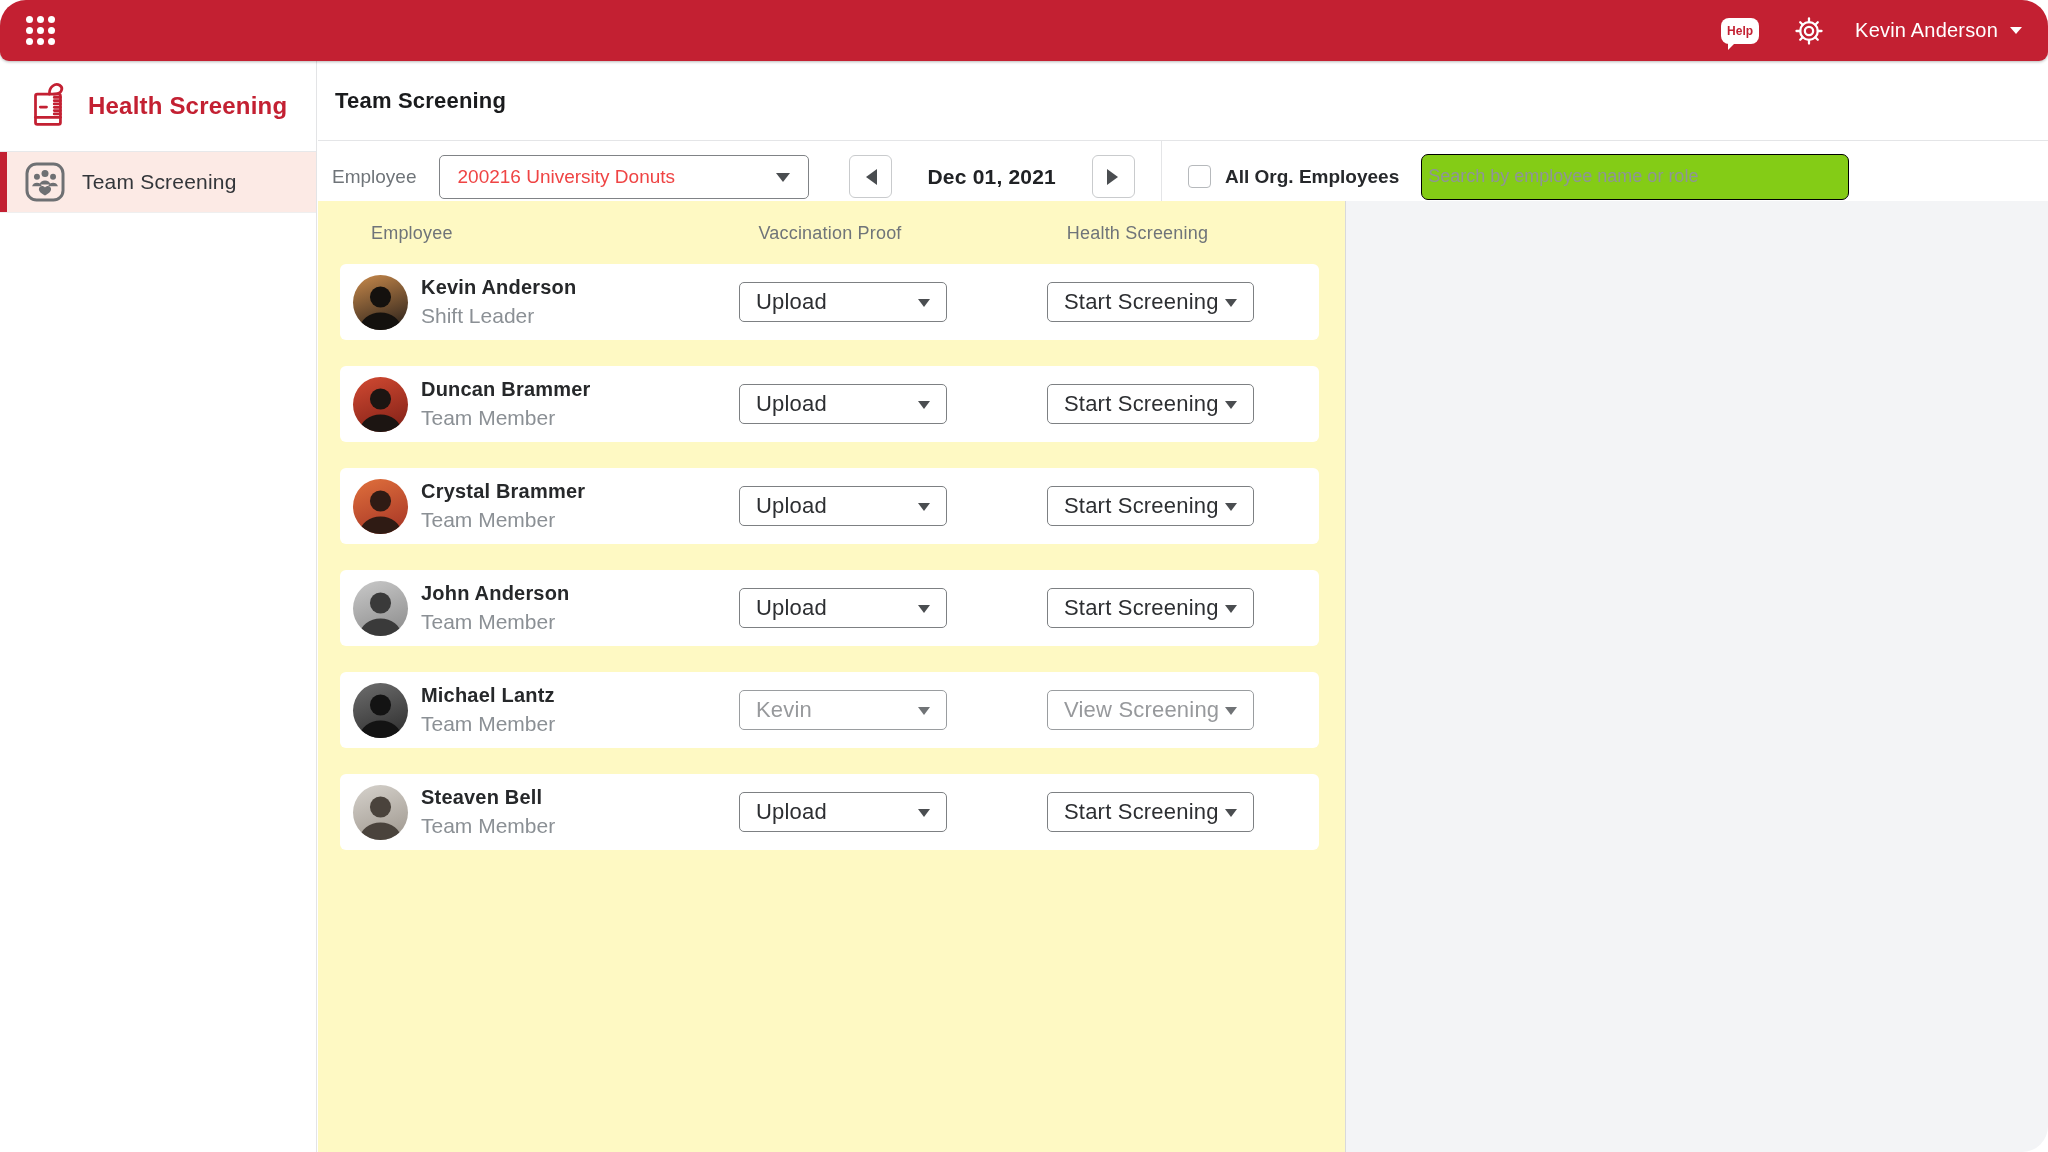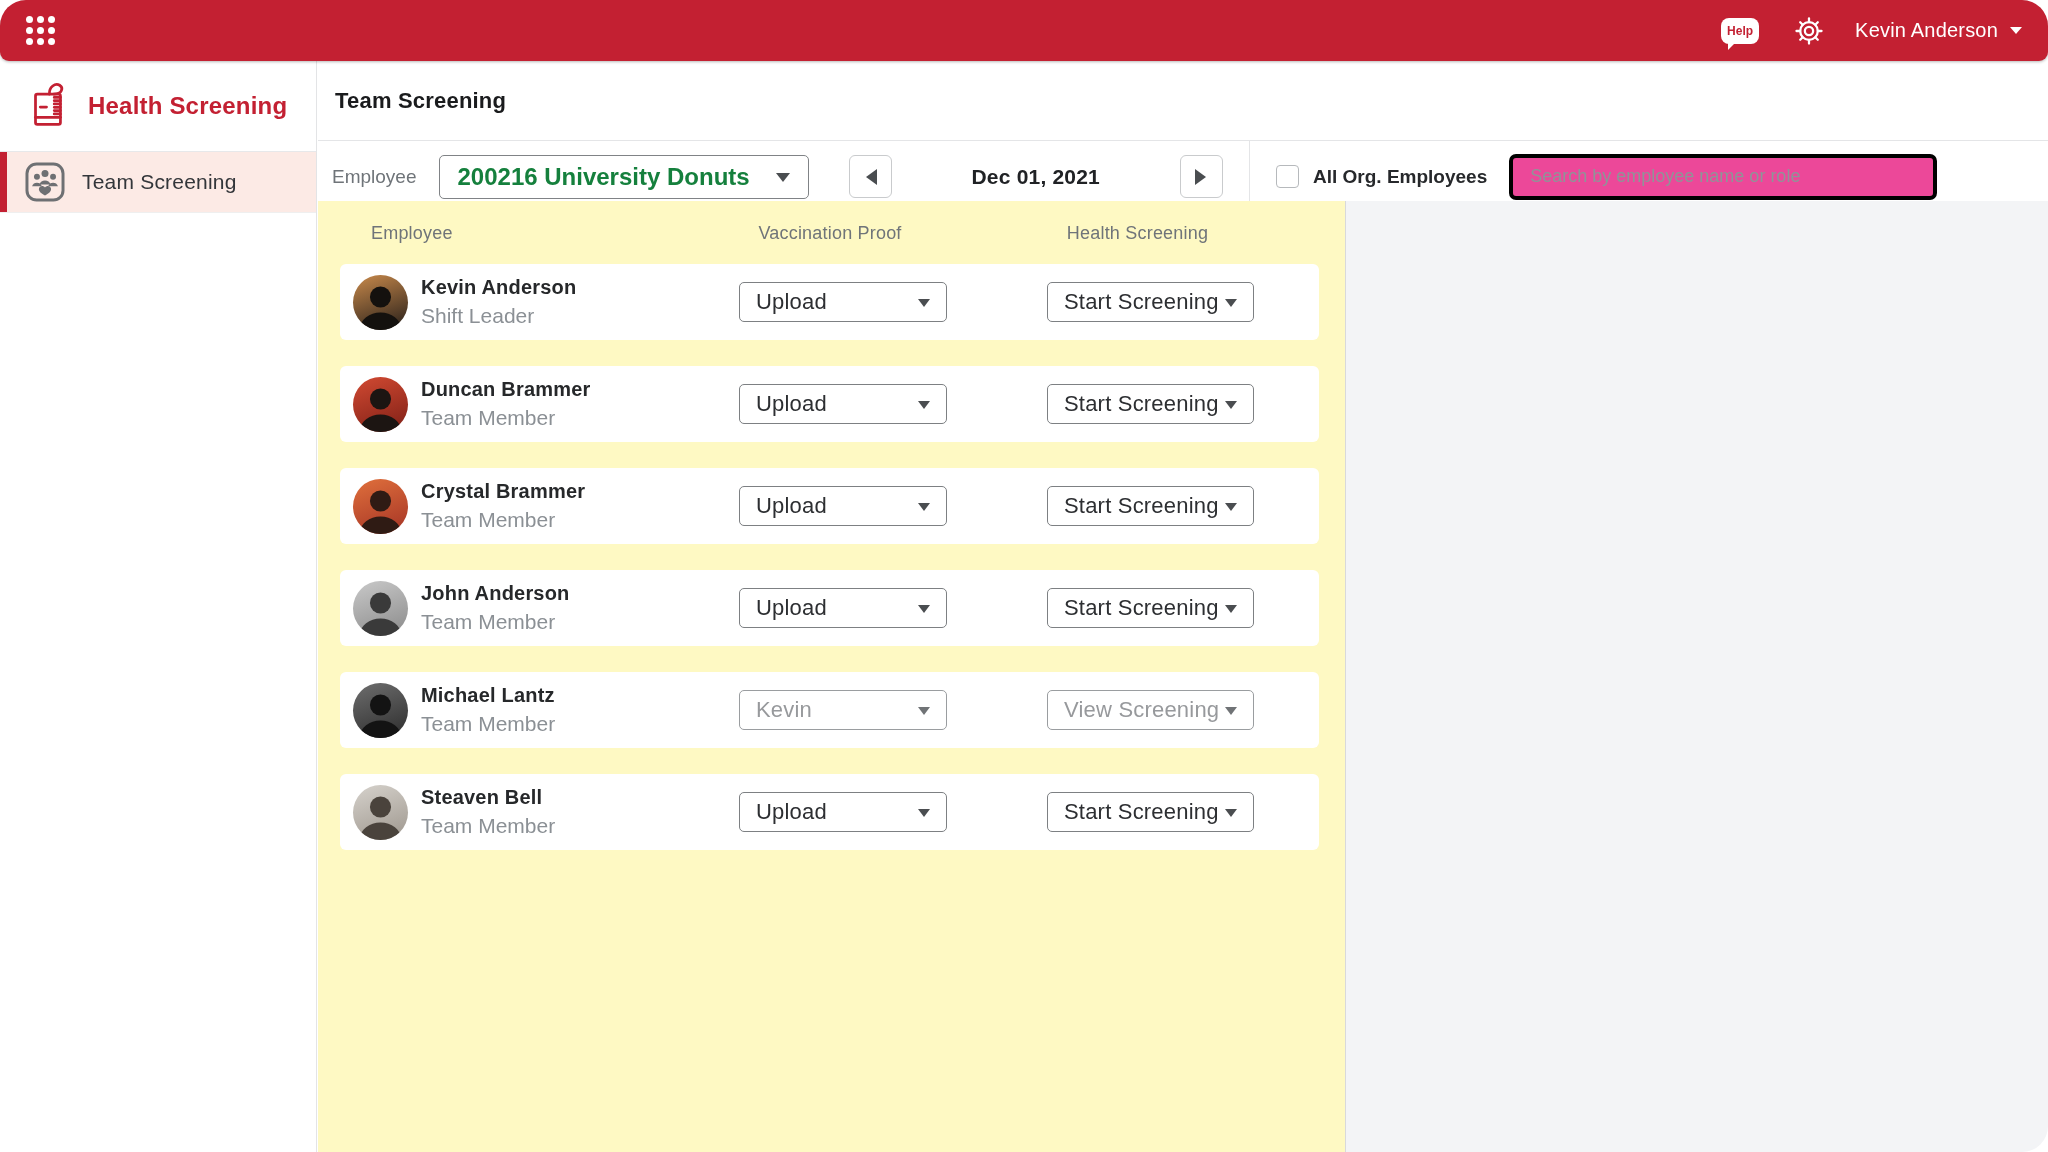--- a/index.html
+++ b/index.html
@@ -58,37 +58,37 @@
   .title-row { height:80px; display:flex; align-items:center; padding-left:17px; border-bottom:1px solid #e4e5e7; }
   .page-title { font-size:22px; font-weight:bold; color:#1a1b1d; letter-spacing:.2px; }
 
   
   .filter-row { height:72px; display:flex; align-items:center; border-bottom:1px solid #e4e5e7; padding-left:14px; }
   .filter-label { font-size:19px; color:#6f7479; margin-right:22px; }
   .select-box {
     width:370px; height:44px; background:#fff; border:1.4px solid #808386; border-radius:5px;
     display:flex; align-items:center; justify-content:space-between; padding:0 18px; cursor:pointer;
   }
-  .select-box .select-value { font-size:24px; font-weight:700; color:#15803d; }
+  .select-box .select-value { font-size:19px; font-weight:400; color:#ef4444; }
   .tri-down { width:0; height:0; border:7px solid transparent; border-top:9px solid #4a4d50; margin-top:8px; }
-  .date-nav { display:flex; align-items:center; margin-left:40px;gap:44px; }
+  .date-nav { display:flex; align-items:center; margin-left:40px; }
   .date-btn {
     width:43px; height:43px; border:1px solid #c9cbcd; border-radius:6px; background:#fff;
     display:flex; align-items:center; justify-content:center; cursor:pointer;
   }
   .tri-left  { width:0; height:0; border:8px solid transparent; border-right:11px solid #4a4d50; margin-left:-6px; }
   .tri-right { width:0; height:0; border:8px solid transparent; border-left:11px solid #4a4d50; margin-right:-6px; }
   .date-value { font-size:21px; font-weight:bold; color:#202225; margin:0 36px; letter-spacing:.2px; }
   .v-divider { width:1px; height:72px; background:#e4e5e7; margin-left:26px; }
   .allorg { display:flex; align-items:center; gap:14px; margin-left:26px; cursor:pointer; }
   .checkbox { width:23px; height:23px; background:#fff; border:1.5px solid #b6b9bc; border-radius:4px; }
   .allorg-label { font-size:19px; font-weight:600; color:#26282b; }
   .search-input {
-    width:428px; height:46px; margin-left:22px; background:#ec4899; border:4px solid #000000; border-radius:7px;
-    padding:0 17px; font-size:18px; color:#3a3d40; font-family:"Liberation Sans",sans-serif; outline:none;
+    width:428px; height:46px; margin-left:22px; background:#84cc16; border:1px solid #000000; border-radius:7px;
+    padding:0 6px; font-size:18px; color:#3a3d40; font-family:"Liberation Sans",sans-serif; outline:none;
   }
   .search-input::placeholder { color:#8f9498; }
 
   
   .tab-row { height:48px; display:flex; align-items:flex-start; border-bottom:1px solid #e4e5e7; padding-left:4px; }
   .tab { position:relative; height:48px; display:flex; align-items:center; padding:0 22px; cursor:pointer; }
   .tab .tab-label { font-size:19px; color:#8b9095; letter-spacing:.2px; }
   .tab.active .tab-label { color:#202225; font-weight:bold; }
   .tab.active::after { content:""; position:absolute; left:0; right:0; bottom:-1px; height:5px; background:var(--brand-red,#c32032); }
 

